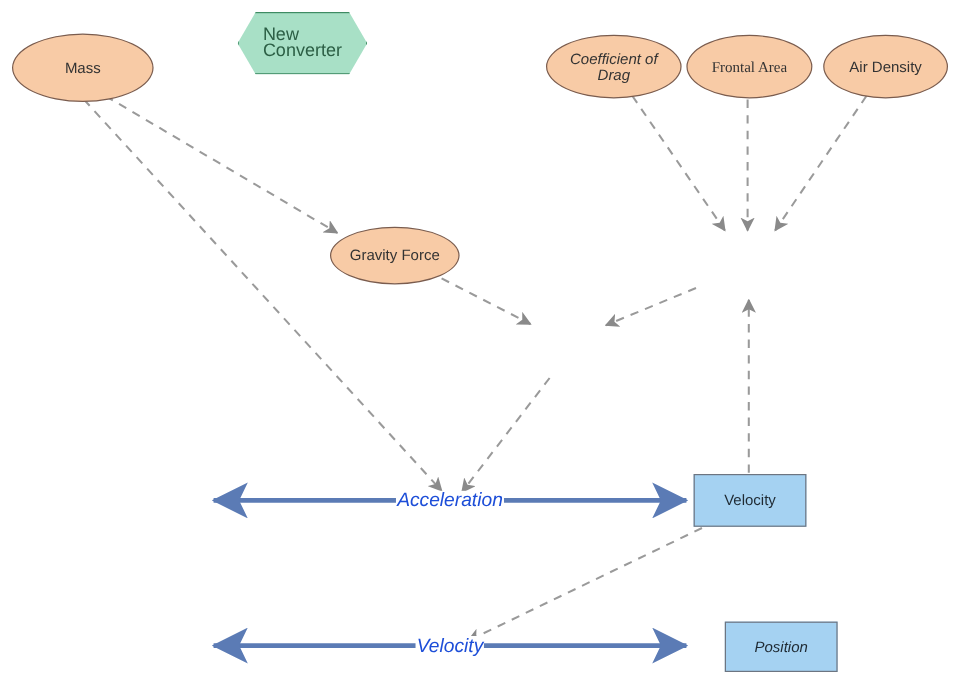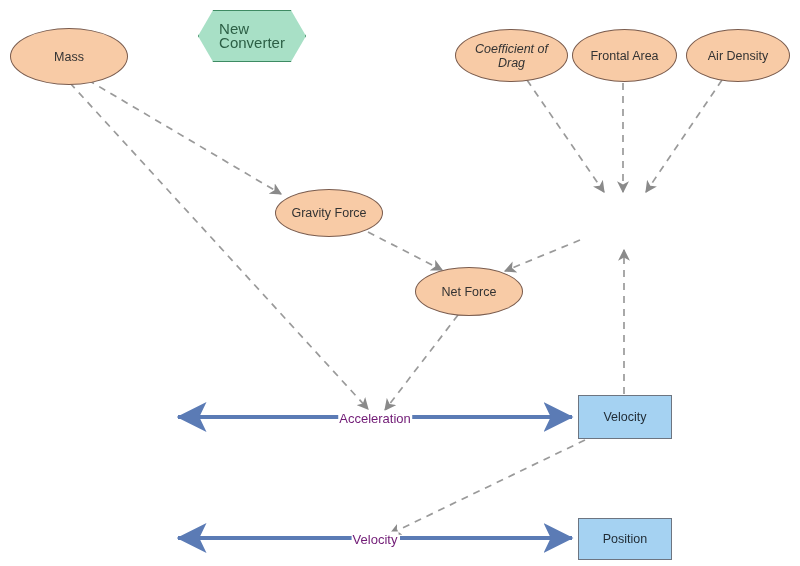--- a/index.html
+++ b/index.html
@@ -64,26 +64,27 @@
   .hexwrap .hexnode {
     position: absolute;
     left: 0; top: 0; right: 0; bottom: 0;
     display: flex;
     align-items: center;
     justify-content: center;
   }
   .flowlabel {
     position: absolute;
     z-index: 6;
-    color: #701a75;
-    font-size: 13px;
+    color: #1d4ed8;
+    font-size: 16px;
     background: #ffffff;
     padding: 0 1px;
     white-space: nowrap;
     transform: translate(-50%, -50%);
+    font-style: italic;
   }
   .nodetext {
     pointer-events: none;
   }
 </style>
 </head>
 <body>
 
 <div id="canvas">
 
@@ -134,42 +135,39 @@
     </div>
   </div>
 
   <div class="node converter" style="left:455px; top:29px; width:113px; height:53px;font-style:italic;">
     <div class="nodetext">
       <div>Coefficient of</div>
       <div>Drag</div>
     </div>
   </div>
 
-  <div class="node converter" style="left:572px; top:29px; width:105px; height:53px;">
+  <div class="node converter" style="left:572px; top:29px; width:105px; height:53px;font-family:Liberation Serif, serif;">
     <span class="nodetext">Frontal Area</span>
   </div>
 
   <div class="node converter" style="left:686px; top:29px; width:104px; height:53px;">
     <span class="nodetext">Air Density</span>
   </div>
 
   <div class="node converter" style="left:275px; top:189px; width:108px; height:48px;">
     <span class="nodetext">Gravity Force</span>
   </div>
 
 
-  <div class="node converter" style="left:415px; top:267px; width:108px; height:49px;">
-    <span class="nodetext">Net Force</span>
-  </div>
 
   <div class="node stock" style="left:578px; top:395px; width:94px; height:44px;">
     <span class="nodetext">Velocity</span>
   </div>
 
-  <div class="node stock" style="left:578px; top:518px; width:94px; height:42px;">
+  <div class="node stock" style="left:604px; top:518px; width:94px; height:42px;font-style:italic;">
     <span class="nodetext">Position</span>
   </div>
 
   <div class="flowlabel" style="left:375px; top:418px;">Acceleration</div>
 
   <div class="flowlabel" style="left:375px; top:539px;">Velocity</div>
 
 </div>
 
 </body></html>

